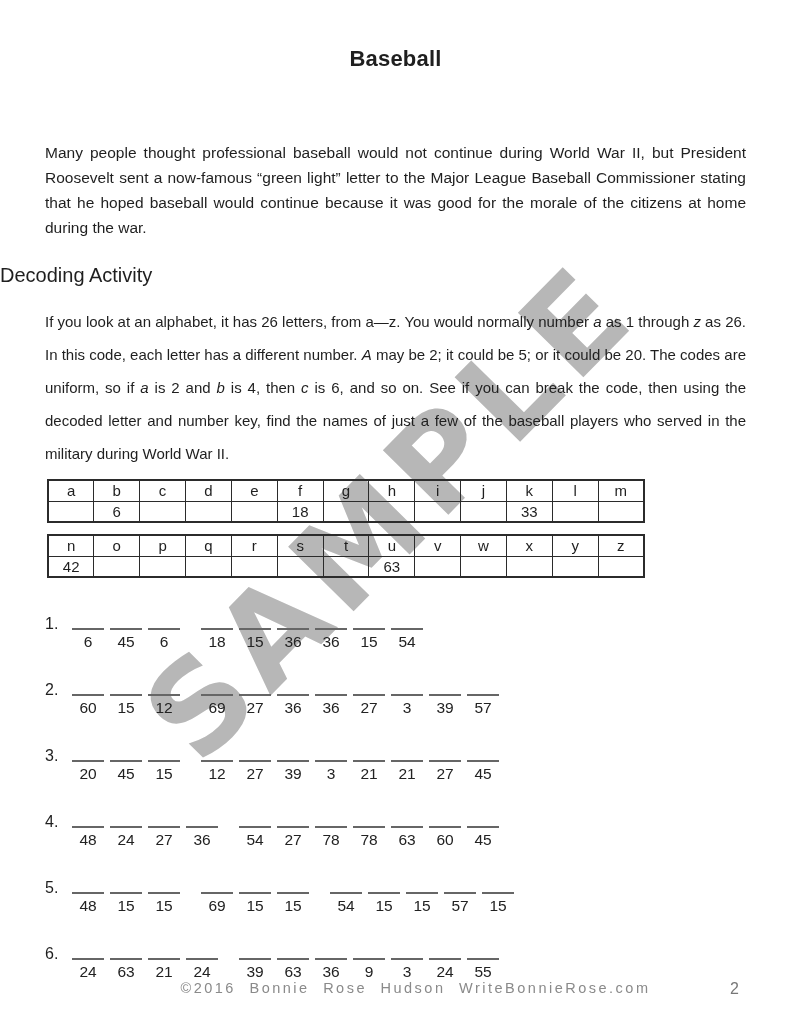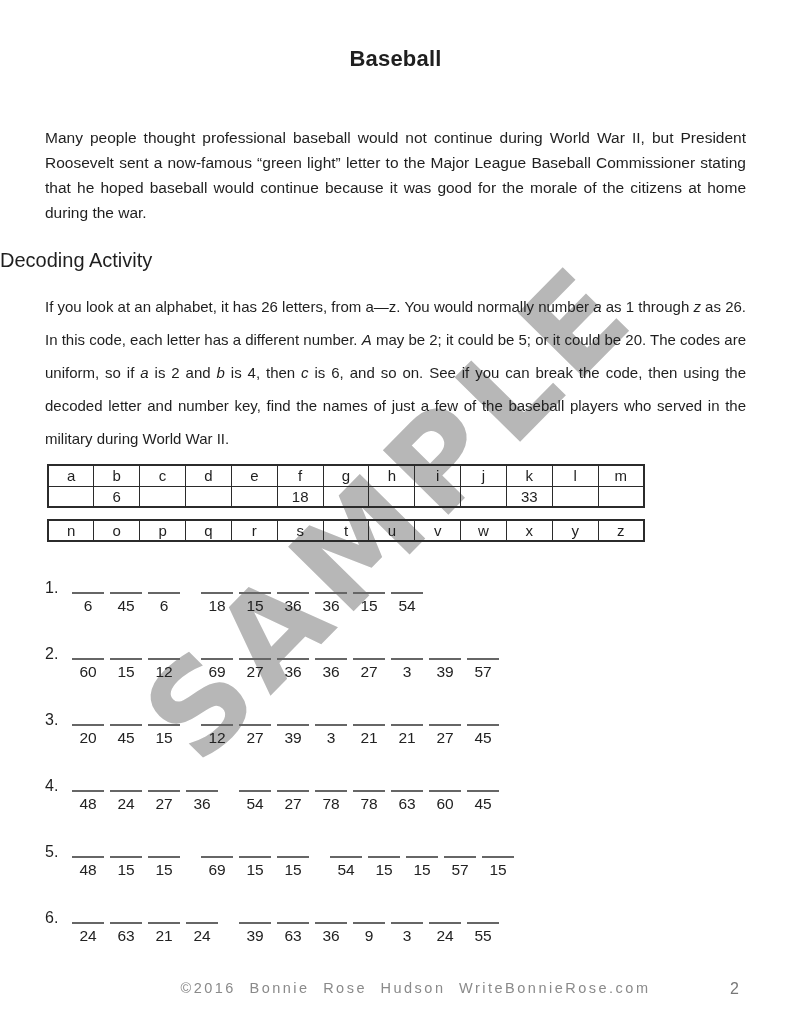--- a/index.html
+++ b/index.html
@@ -35,21 +35,21 @@
   }
   .content{position:relative;z-index:1;}
   h1.title{
     margin:46px 0 8px 0;
     text-align:center;
     font-size:22px;
     font-weight:bold;
     letter-spacing:.2px;
   }
   p.intro{
-    margin:53px 45px 0 45px;
+    margin:68px 45px 0 45px;
     font-size:15.5px;
     line-height:25px;
     text-align:justify;
   }
   h2.section{
     margin:24px 0 0 0;
     text-align:left;
     font-size:20px;
     font-weight:normal;
   }
@@ -187,20 +187,35 @@
               <td>r</td>
               <td>s</td>
               <td>t</td>
               <td>u</td>
               <td>v</td>
               <td>w</td>
               <td>x</td>
               <td>y</td>
               <td>z</td>
             </tr>
+            <tr>
+              <td>42</td>
+              <td></td>
+              <td></td>
+              <td></td>
+              <td></td>
+              <td></td>
+              <td></td>
+              <td>63</td>
+              <td></td>
+              <td></td>
+              <td></td>
+              <td></td>
+              <td></td>
+            </tr>
           </tbody>
       </table>
     </div>
 
     <div class="puzzles" id="puzzles">
         <div class="puzzle-row">
           <span class="puzzle-label">1.</span>
           <div class="puzzle-groups">
             <div class="pgroup">
               <div class="slot">

